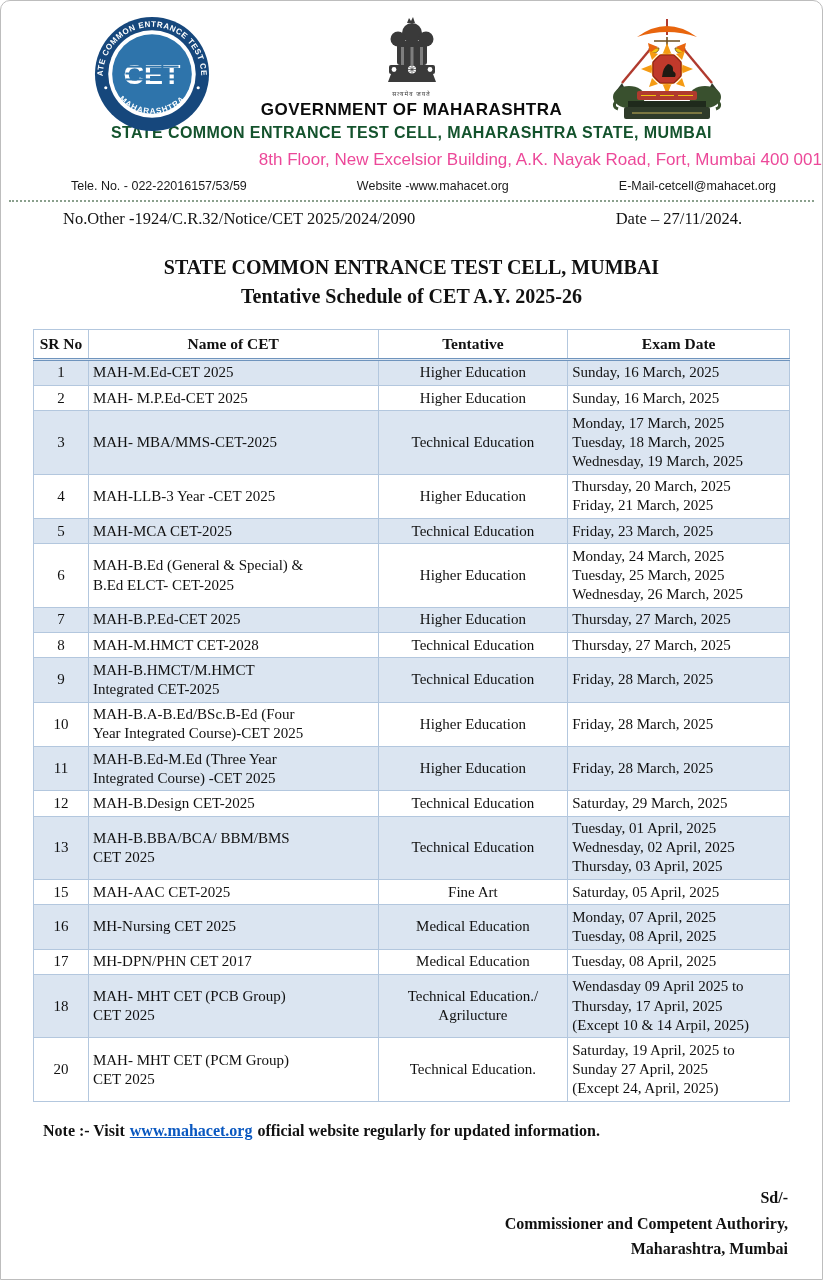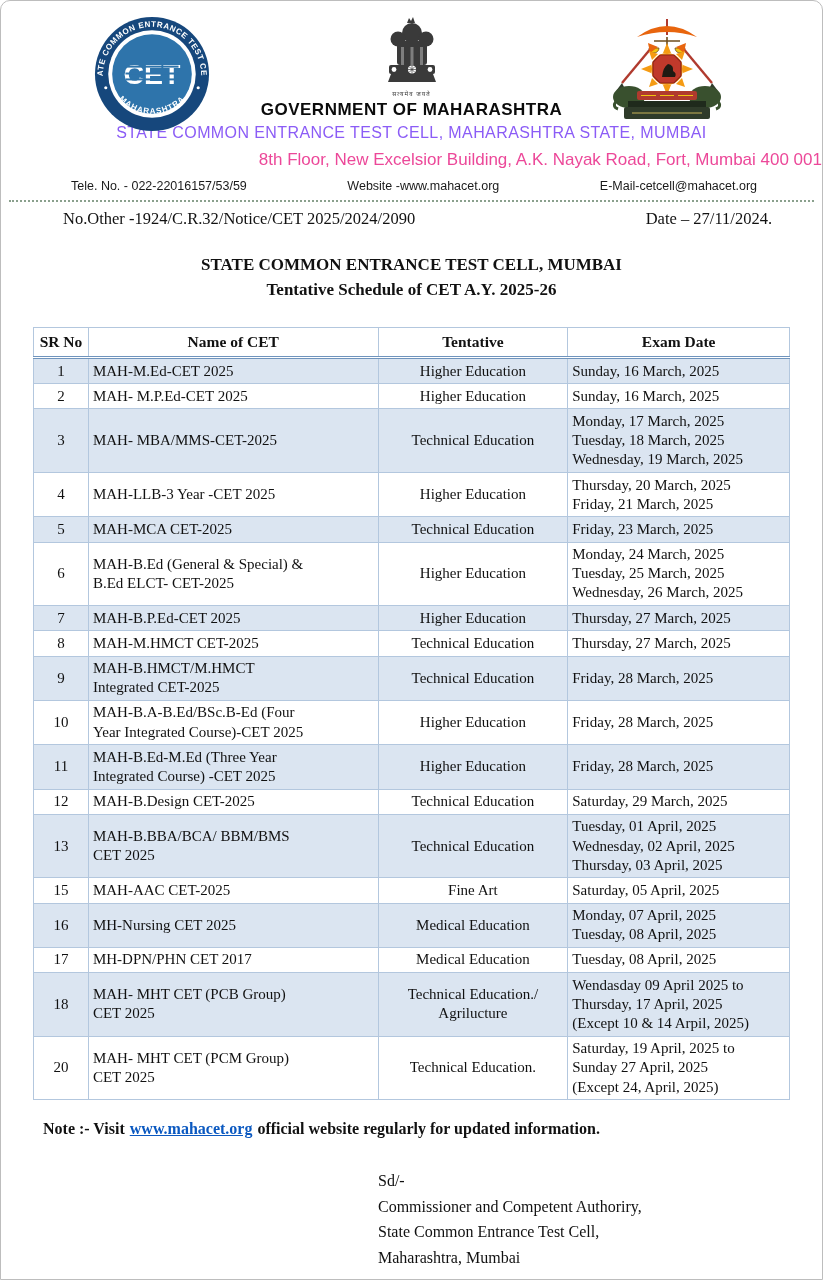--- a/index.html
+++ b/index.html
@@ -21,43 +21,43 @@
   .logo-left{position:absolute;left:92px;top:14px;width:118px;height:120px;}
   .logo-right{position:absolute;right:92px;top:12px;width:126px;height:112px;}
   .emblem-center{display:block;margin:0 auto;width:86px;text-align:center;}
   .emblem-caption{display:block;font-size:6px;color:#333;letter-spacing:1px;line-height:1;margin-top:-2px;
     font-family:"DejaVu Sans", sans-serif;}
   .gov-line{
     text-align:center;font-family:"Liberation Sans", sans-serif;font-weight:bold;
     font-size:17px;letter-spacing:.5px;margin-top:3px;color:#0b0b0b;
   }
   .org-line{
-    text-align:center;font-family:"Liberation Sans", sans-serif;font-weight:normal;
-    font-size:16px;letter-spacing:.4px;margin-top:4px;color:#8b5cf6;
+    text-align:center;font-family:"Liberation Sans", sans-serif;font-weight:bold;
+    font-size:16px;letter-spacing:.4px;margin-top:4px;color:#14532d;
   }
   .addr-line{
     text-align:right;font-family:"Liberation Sans", sans-serif;
     font-size:17px;margin-top:8px;color:#ec4899;
   }
   .contact-row{
     display:flex;justify-content:space-between;align-items:center;
-    padding:0 65px 0 70px;margin-top:9px;
+    padding:0 46px 0 70px;margin-top:9px;
     font-family:"Liberation Sans", sans-serif;font-size:12.5px;color:#1a1a1a;
   }
   .dotted-sep{border:none;border-top:2px dotted var(--dotted);margin:7px 8px 0 8px;}
   
   .ref-row{
     display:flex;justify-content:space-between;
-    padding:0 50px 0 62px;margin-top:7px;font-size:16.5px;
-  }
-  
-  .doc-title{text-align:center;margin-top:24px;font-weight:bold;font-size:17px;line-height:1.45;}
+    padding:0 80px 0 62px;margin-top:7px;font-size:16.5px;
+  }
+  
+  .doc-title{text-align:center;margin-top:24px;font-weight:bold;font-size:20px;line-height:1.45;}
   
   table.schedule{
-    width:757px;margin:25px auto 0 auto;border-collapse:collapse;
+    width:757px;margin:18px auto 0 auto;border-collapse:collapse;
     font-size:15px;line-height:1.28;padding-left:23px;
   }
   table.schedule th{
     border:1px solid var(--grid);border-bottom:3px double var(--rule);
     font-weight:bold;font-size:15.5px;padding:4px 3px;vertical-align:top;text-align:center;
   }
   table.schedule td{
     border:1px solid var(--grid);padding:2.5px 4px;vertical-align:middle;white-space:pre-line;
   }
   table.schedule tbody tr:nth-child(odd){background:var(--stripe);}
@@ -66,22 +66,22 @@
   .col-dept{width:190px;}
   .col-date{width:222px;}
   td.c-sr{text-align:center;}
   td.c-name{padding-left:10px;}
   td.c-dept{text-align:center;}
   td.c-date{padding-left:8px;}
   
   .note{margin:20px 12px 0 42px;font-weight:bold;font-size:16px;}
   .note a{color:var(--link);text-decoration:underline;margin:0 5px;cursor:pointer;}
   .signature{
-    margin:30px 34px 0 auto;width:410px;text-align:left;
-    font-weight:normal;font-size:16px;line-height:1.6;
+    margin:45px 34px 0 auto;width:410px;text-align:right;
+    font-weight:bold;font-size:16px;line-height:1.6;
   }
 </style>
 </head>
 <body>
 
 <div class="page">
 
   <div class="letterhead">
 
     <div class="logo-left">
@@ -277,21 +277,21 @@
 
     <tr>
       <td class="c-sr">7</td>
       <td class="c-name">MAH-B.P.Ed-CET 2025</td>
       <td class="c-dept">Higher Education</td>
       <td class="c-date">Thursday, 27 March, 2025</td>
     </tr>
 
     <tr>
       <td class="c-sr">8</td>
-      <td class="c-name">MAH-M.HMCT CET-2025</td>
+      <td class="c-name">MAH-M.HMCT CET-2028</td>
       <td class="c-dept">Technical Education</td>
       <td class="c-date">Thursday, 27 March, 2025</td>
     </tr>
 
     <tr>
       <td class="c-sr">9</td>
       <td class="c-name">MAH-B.HMCT/M.HMCT
 Integrated CET-2025</td>
       <td class="c-dept">Technical Education</td>
       <td class="c-date">Friday, 28 March, 2025</td>
@@ -376,17 +376,16 @@
   </tbody>
   </table>
 
   <div class="note">
     <span>Note :- Visit</span><a>www.mahacet.org</a><span>official website regularly for updated information.</span>
   </div>
 
   <div class="signature">
     <div>Sd/-</div>
     <div>Commissioner and Competent Authoriry,</div>
-    <div>State Common Entrance Test Cell,</div>
     <div>Maharashtra, Mumbai</div>
   </div>
 
 </div>
 
 </body></html>

